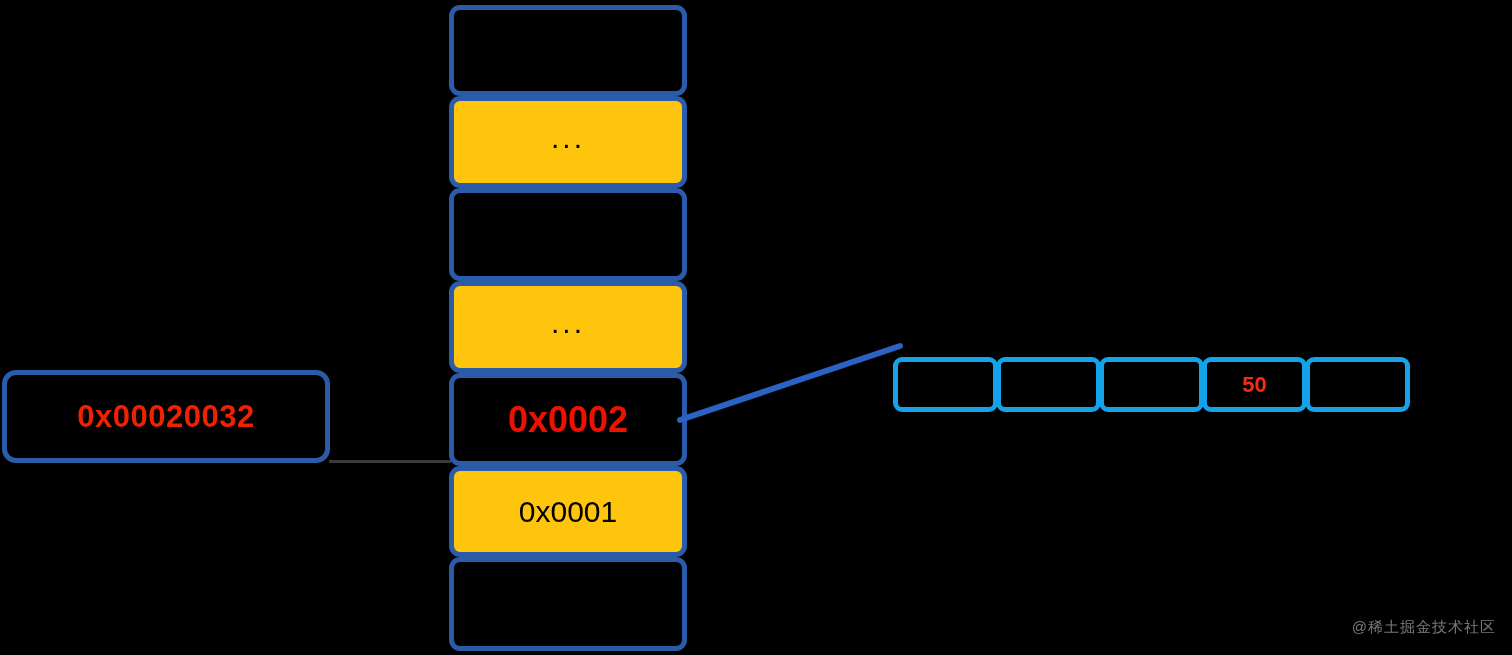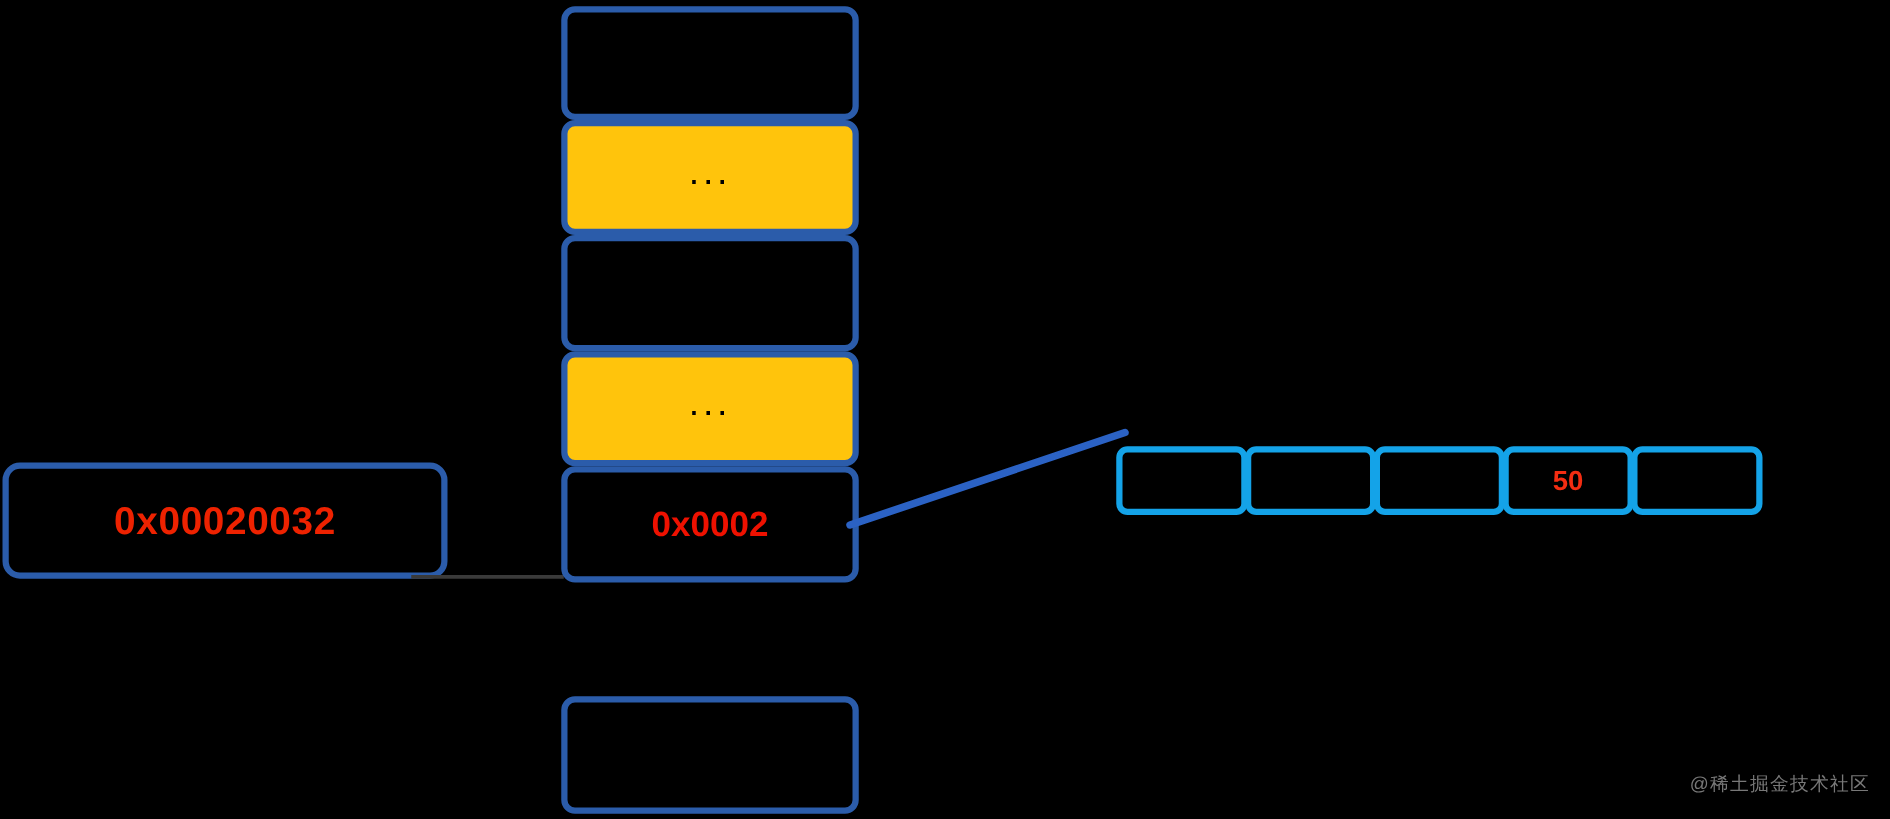--- a/index.html
+++ b/index.html
@@ -31,21 +31,21 @@
     color: #ff2a12;
     font-size: 30px;
     font-weight: 700;
     letter-spacing: 0.5px;
   }
 
   
   #pointer-box {
     left: 2px;
     top: 370px;
-    width: 356px;
+    width: 328px;
     height: 93px;
     border-radius: 14px;
     align-items: center;
   }
   #pointer-box .val {
     color: #ee2200;
     font-size: 31px;
     font-weight: 700;
   }
 
@@ -80,21 +80,21 @@
     line-height: 1;
   }
   .slot .txt.ellipsis {
     font-size: 30px;
     letter-spacing: 3px;
     transform: translateY(-4px);
   }
   .slot .txt.red {
     color: #ee1100;
     font-weight: 700;
-    font-size: 28px;
+    font-size: 36px;
   }
 
   
   #line-pointer-to-slot {
     position: absolute;
     left: 329px;
     top: 460px;
     width: 122px;
     height: 3px;
     background: #3a3a3a;
@@ -168,20 +168,23 @@
     </div>
     <div class="slot" style="top:185px;height:93px;">
       <span class="txt"></span>
     </div>
     <div class="slot filled" style="top:278px;height:92px;">
       <span class="txt ellipsis">...</span>
     </div>
     <div class="slot" style="top:370px;height:93px;">
       <span class="txt red">0x0002</span>
     </div>
+    <div class="slot filled" style="top:463px;height:91px;">
+      <span class="txt">0x0001</span>
+    </div>
     <div class="slot" style="top:554px;height:94px;">
       <span class="txt"></span>
     </div>
   </div>
 
   <svg id="line-slot-to-array" width="228" height="86" viewBox="0 0 228 86">
     <line x1="4" y1="80" x2="224" y2="6" stroke="#2B62C4" stroke-width="6" stroke-linecap="round"></line>
   </svg>
 
   <div id="heap-array">

